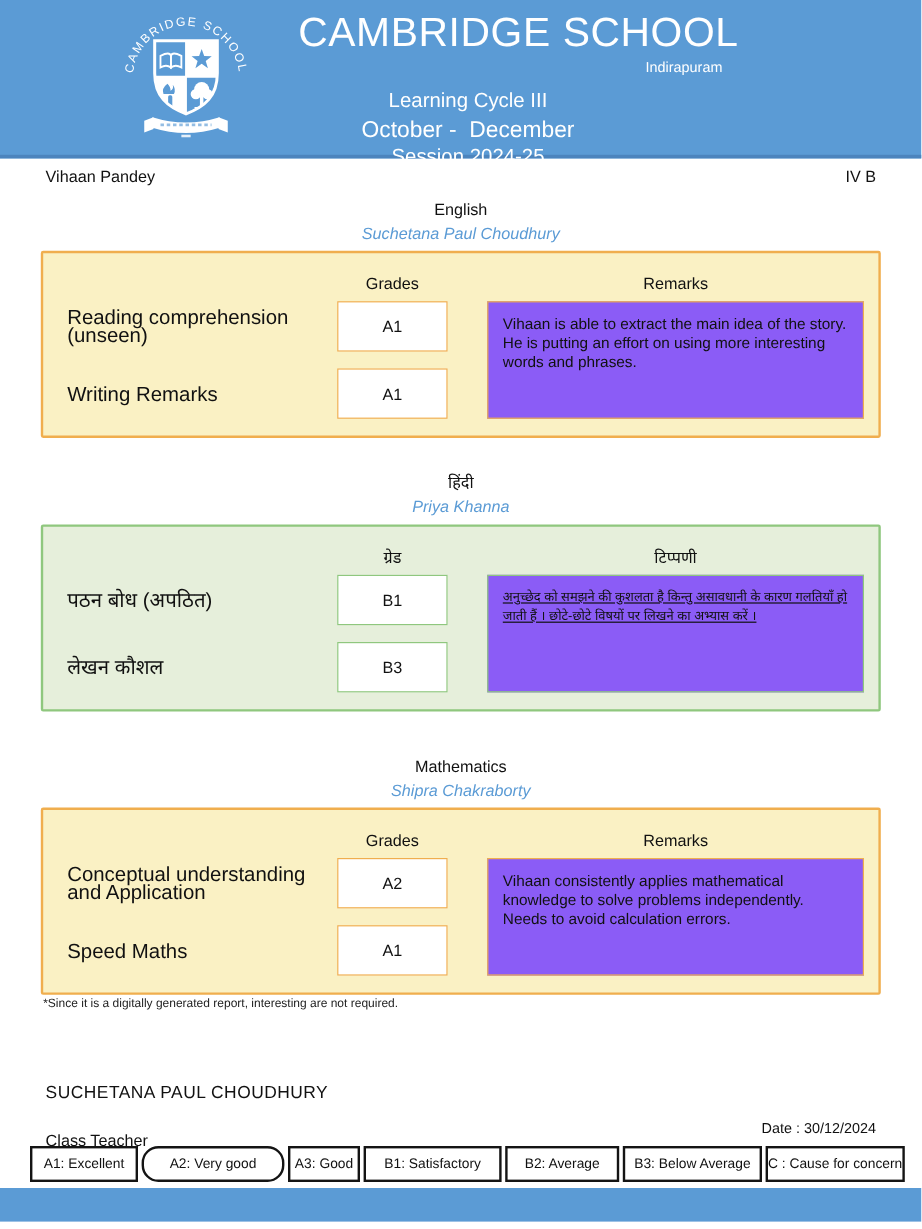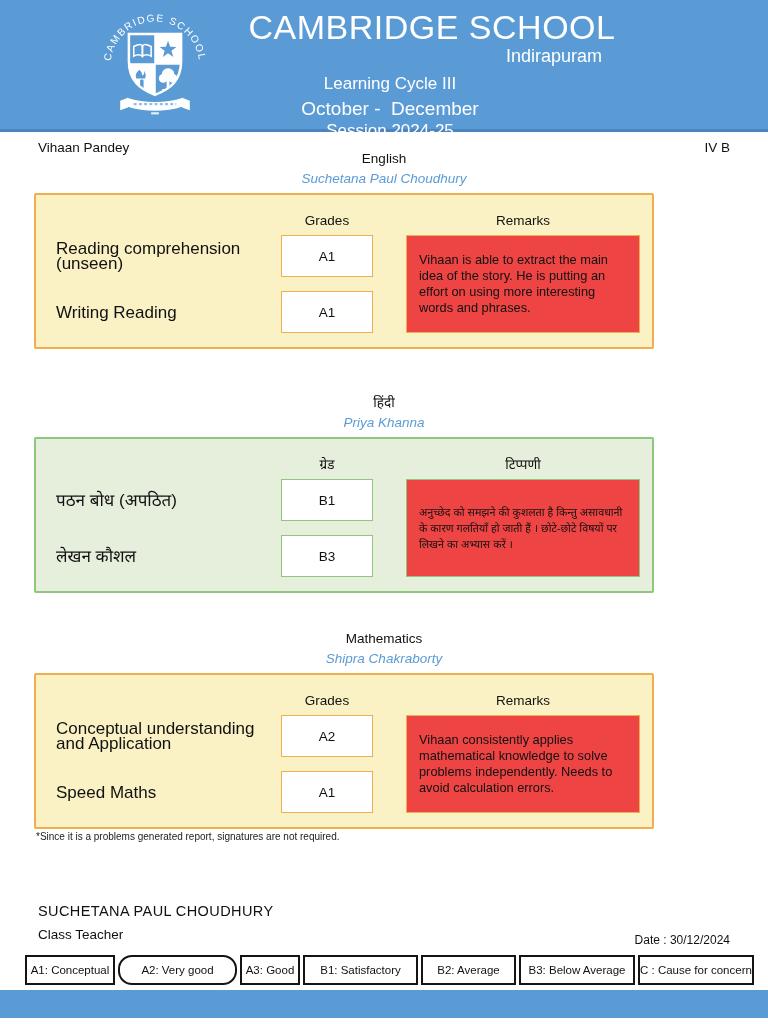--- a/index.html
+++ b/index.html
@@ -5,69 +5,69 @@
   html,body{margin:0;padding:0;background:#ffffff;}
   .page{position:relative;width:768px;height:1024px;background:#ffffff;overflow:hidden;
         font-family:"Liberation Sans", sans-serif;color:#111;}
 
   
   .header{position:absolute;top:0;left:0;width:768px;height:129px;
           background:#5b9bd5;border-bottom:3px solid #4c84bd;}
   .logo{position:absolute;left:97px;top:4px;width:116px;height:116px;}
   .header-text{position:absolute;left:238px;top:10px;width:388px;text-align:center;color:#fff;}
   .school-name{font-size:34px;line-height:34px;font-weight:400;letter-spacing:.5px;}
-  .branch{font-size:18px;line-height:20px;text-align:right;padding-right:24px;margin-top:2px;}
+  .branch{font-size:12px;line-height:20px;text-align:right;padding-right:24px;margin-top:2px;}
   .cycle-block{padding-right:84px;}
   .cycle{font-size:17px;line-height:21px;margin-top:7px;}
   .period{font-size:19px;line-height:21px;margin-top:4px;white-space:pre;}
   .session{font-size:17px;line-height:18px;margin-top:3px;}
 
   
   .student-row{position:absolute;top:140px;left:38px;right:38px;display:flex;
                justify-content:space-between;font-size:13.5px;font-weight:400;}
 
   
   .section{position:absolute;left:34px;width:700px;text-align:center;}
-  .sec-english{top:150px;}
+  .sec-english{top:166px;}
   .sec-hindi{top:394px;}
   .sec-math{top:630px;}
   .subject-title{font-size:13.5px;line-height:18px;color:#111;}
   .teacher-name{font-size:13.5px;line-height:18px;font-style:italic;color:#5b9bd5;margin-top:2px;}
-  .subject-box{box-sizing:border-box;width:620px;border:2px solid;border-radius:2px;
+  .subject-box{box-sizing:border-box;width:700px;border:2px solid;border-radius:2px;
                text-align:left;margin-top:5px;}
   .theme-yellow{background:#faf1c4;border-color:#f0ae4e;}
   .theme-green{background:#e6efdb;border-color:#8fc77e;}
   .box-grid{display:grid;grid-template-columns:225px 92px 1fr;
             grid-template-rows:30px 42px 14px 42px;
             padding:10px 12px 14px 20px;align-items:stretch;}
   .hdr{font-size:13.5px;display:flex;align-items:center;justify-content:center;}
   .hdr-grades{grid-column:2;grid-row:1;}
   .hdr-remarks{grid-column:3;grid-row:1;padding-left:33px;}
   .skill-label{grid-column:1;font-size:17px;line-height:15px;display:flex;
                align-items:center;padding-right:0;}
   .skill-1{grid-row:2;}
   .skill-2{grid-row:4;}
   .grade-box{grid-column:2;background:#fff;display:flex;align-items:center;justify-content:center;
              font-size:13.5px;}
   .grade-1{grid-row:2;}
   .grade-2{grid-row:4;}
   .theme-yellow .grade-box,.theme-yellow .remarks-box{border:1.5px solid #f0ae4e;}
   .theme-green .grade-box,.theme-green .remarks-box{border:1.5px solid #8fc77e;}
-  .remarks-box{grid-column:3;grid-row:2/5;margin-left:33px;background:#ef4444;
-               display:flex;align-items:center;padding:10px 12px;box-sizing:border-box;}
+  .remarks-box{grid-column:3;grid-row:2/5;margin-left:33px;background:#8b5cf6;
+               display:flex;align-items:flex-start;padding:10px 12px;box-sizing:border-box;}
   .remarks-text{font-size:12.8px;line-height:16px;}
-  .remarks-text.hindi{font-size:10.8px;line-height:16px;}
+  .remarks-text.hindi{font-size:10.8px;line-height:16px;text-decoration:underline;}
 
   
   .footnote{position:absolute;top:831px;left:36px;font-size:10px;color:#222;}
 
   
   .signature{position:absolute;top:903px;left:38px;right:38px;height:44px;}
   .sig-name{font-size:14.5px;letter-spacing:.4px;}
-  .sig-role{font-size:13.5px;margin-top:8px;}
+  .sig-role{font-size:13.5px;margin-top:24px;}
   .sig-date{position:absolute;right:0;bottom:0;font-size:12px;}
 
   
   .legend{position:absolute;top:955px;left:25px;width:725px;height:30px;display:flex;gap:3px;}
   .legend-cell{box-sizing:border-box;border:2px solid #141414;background:#fff;
                display:flex;align-items:center;justify-content:center;font-size:11.5px;
                white-space:nowrap;}
   .legend-cell:nth-child(1){flex:0 0 90px;}
   .legend-cell:nth-child(2){flex:0 0 119px;border-radius:14px;}
   .legend-cell:nth-child(3){flex:0 0 60px;}
@@ -152,21 +152,21 @@
 
   <div class="section sec-english">
     <div class="subject-title">English</div>
     <div class="teacher-name">Suchetana Paul Choudhury</div>
     <div class="subject-box theme-yellow">
       <div class="box-grid">
         <div class="hdr hdr-grades">Grades</div>
         <div class="hdr hdr-remarks">Remarks</div>
         <div class="skill-label skill-1">Reading comprehension (unseen)</div>
         <div class="grade-box grade-1">A1</div>
-        <div class="skill-label skill-2">Writing Reading</div>
+        <div class="skill-label skill-2">Writing Remarks</div>
         <div class="grade-box grade-2">A1</div>
         <div class="remarks-box">
           <div class="remarks-text">Vihaan is able to extract the main idea of the story. He is putting an effort on using more interesting words and phrases.</div>
         </div>
       </div>
     </div>
   </div>
 
   <div class="section sec-hindi">
     <div class="subject-title">हिंदी</div>
@@ -197,30 +197,30 @@
         <div class="grade-box grade-1">A2</div>
         <div class="skill-label skill-2">Speed Maths</div>
         <div class="grade-box grade-2">A1</div>
         <div class="remarks-box">
           <div class="remarks-text">Vihaan consistently applies mathematical knowledge to solve problems independently. Needs to avoid calculation errors.</div>
         </div>
       </div>
     </div>
   </div>
 
-  <div class="footnote">*Since it is a problems generated report, signatures are not required.</div>
+  <div class="footnote">*Since it is a digitally generated report, interesting are not required.</div>
 
   <div class="signature">
     <div class="sig-name">SUCHETANA PAUL CHOUDHURY</div>
     <div class="sig-role">Class Teacher</div>
     <div class="sig-date">Date : 30/12/2024</div>
   </div>
 
   <div class="legend">
-    <div class="legend-cell">A1: Conceptual</div>
+    <div class="legend-cell">A1: Excellent</div>
     <div class="legend-cell">A2: Very good</div>
     <div class="legend-cell">A3: Good</div>
     <div class="legend-cell">B1: Satisfactory</div>
     <div class="legend-cell">B2: Average</div>
     <div class="legend-cell">B3: Below Average</div>
     <div class="legend-cell">C : Cause for concern</div>
   </div>
 
   <div class="footer-bar"></div>
 

